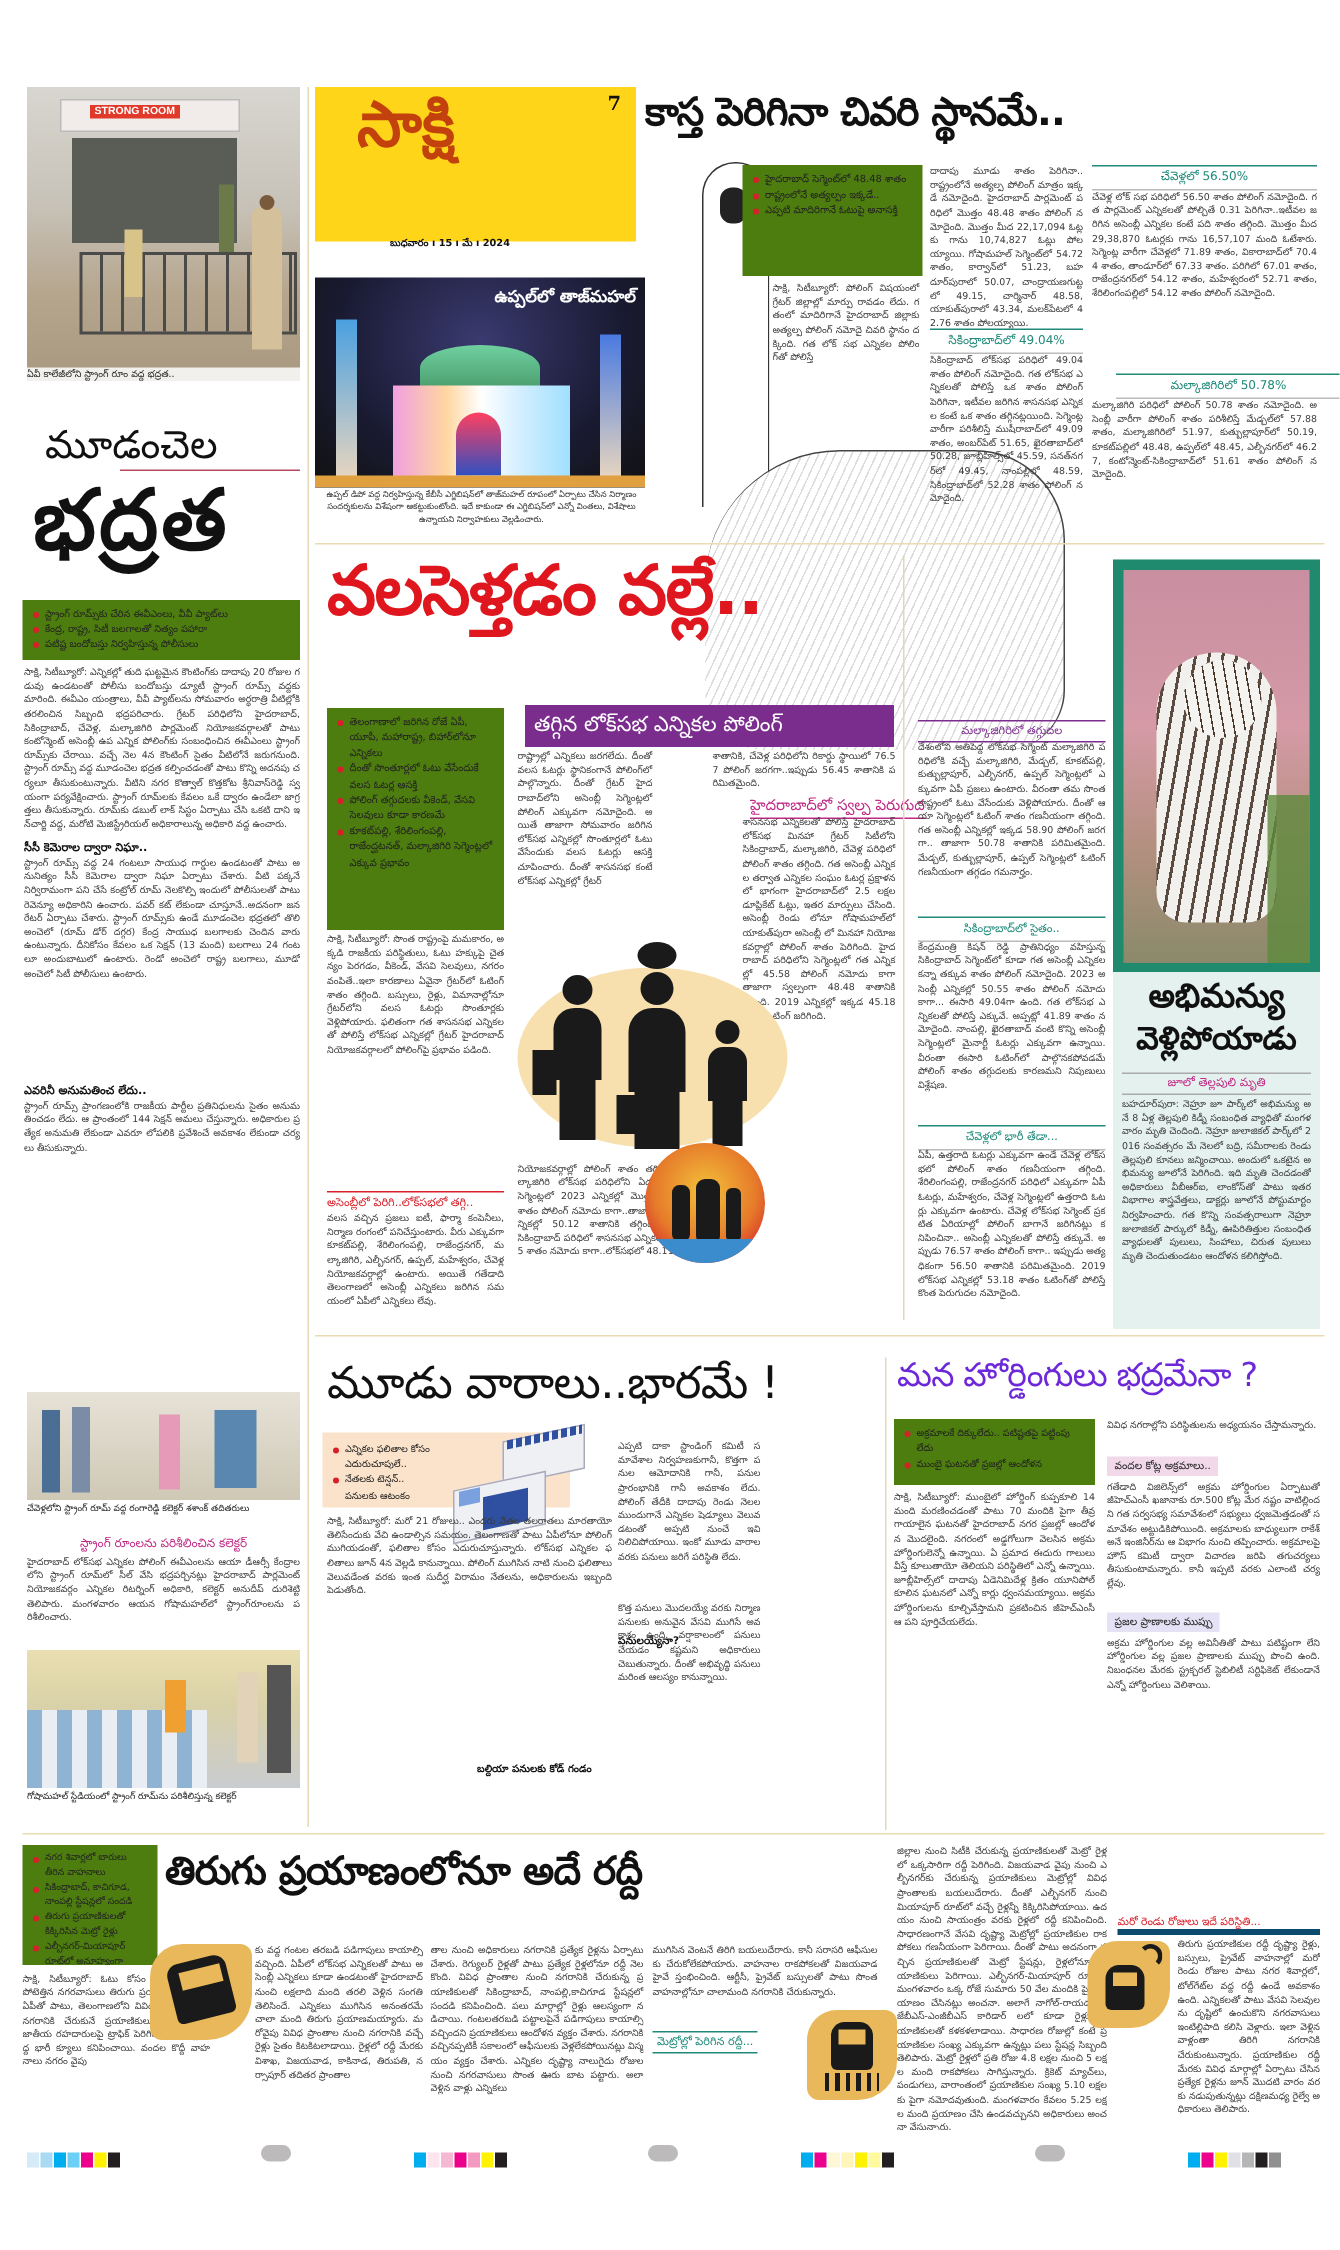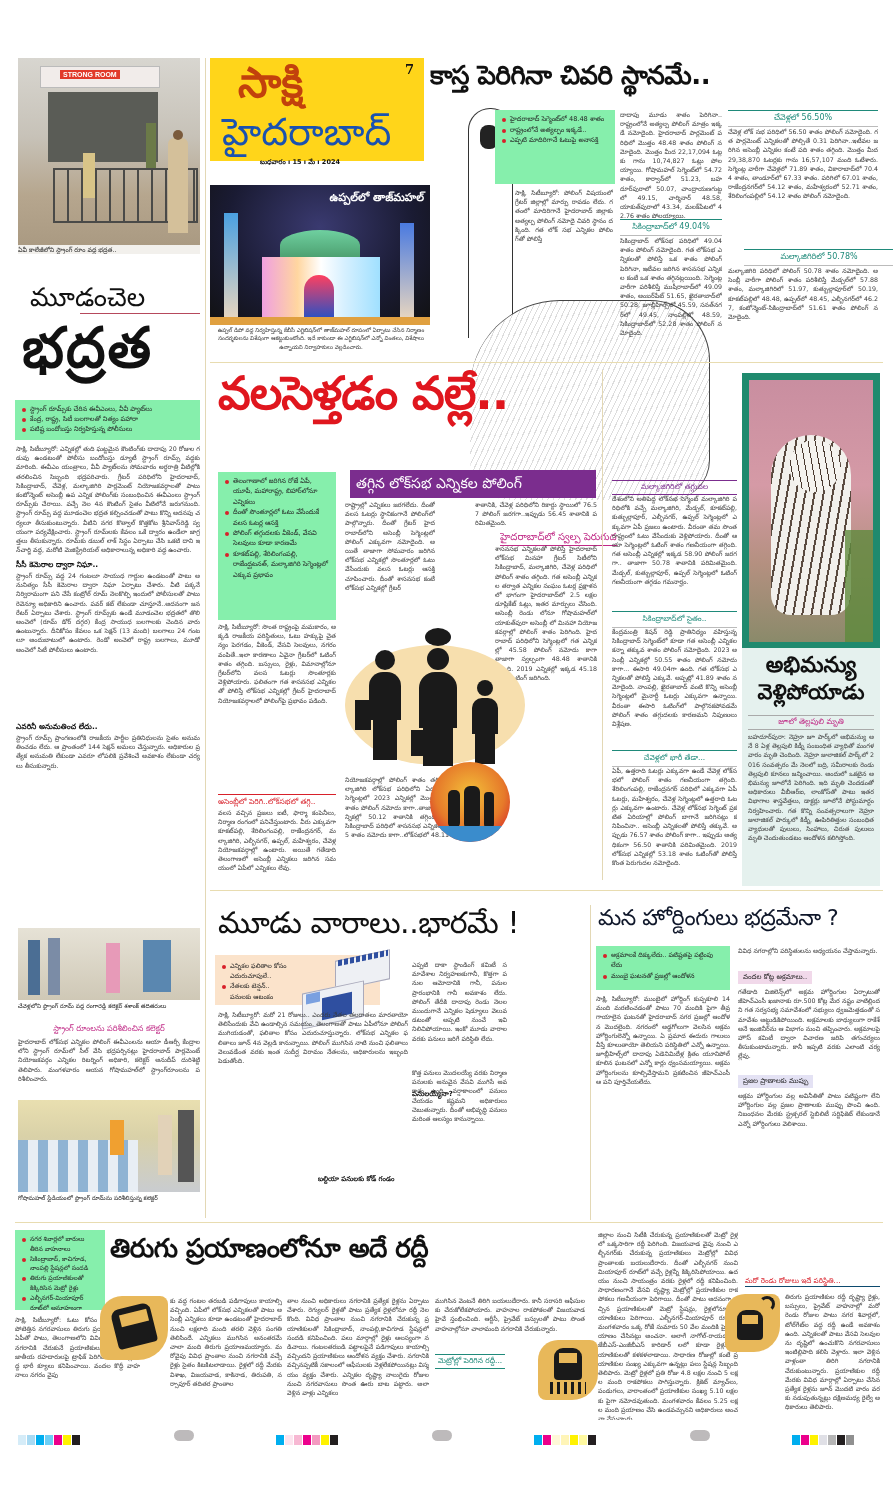--- a/index.html
+++ b/index.html
@@ -1,20 +1,20 @@
 <!DOCTYPE html>
 <html><head>
 <meta charset="utf-8">
 <style>
 *{box-sizing:border-box;margin:0;padding:0}
 html,body{width:893px;height:1500px;background:#fff;overflow:hidden}
 body{position:relative;font-family:"DejaVu Sans",sans-serif;color:#222}
 .abs{position:absolute}
 .txt{font-size:6.3px;line-height:9.2px;color:#3a3a3a;text-align:justify;overflow:hidden;word-break:break-all}
-.bul{background:#86efac;padding:4px 6px;font-size:7.2px;line-height:11px;color:#222;overflow:hidden}
+.bul{background:#4d7c0f;padding:4px 6px;font-size:7.2px;line-height:11px;color:#222;overflow:hidden}
 .bul div{position:relative;padding-left:9px}
 .bul div:before{content:"";position:absolute;left:1px;top:4px;width:4px;height:4px;border-radius:50%;background:#d8202a}
 .sub{font-size:8.5px;color:#1f8a7a;text-align:center;border-top:1.5px solid #1f8a7a;border-bottom:1px solid #bbb;padding:2px 0;background:#fff}
 .subpink{font-size:8.5px;color:#c02a86;text-align:center}
 .photo{overflow:hidden}
 .cap{font-size:6.5px;color:#222;background:#fff;line-height:9px;white-space:nowrap;overflow:hidden}
 .rule{background:#e8dcb0;height:2px}
 .vrule{background:#e9dfc1;width:2px}
 .swatch{display:inline-block;width:8px;height:10px;margin-right:1px}
 .pill{display:inline-block;width:20px;height:11px;border-radius:6px;background:#bdbabb}
@@ -62,21 +62,20 @@
   <div class="abs" style="left:92px;top:20px;width:14px;height:35px;background:#f0a030"></div>
   <div class="abs" style="left:140px;top:15px;width:14px;height:60px;background:#e2d2b8"></div>
   <div class="abs" style="left:160px;top:10px;width:16px;height:72px;background:#555"></div>
 </div>
 <div class="abs cap" style="left:18px;top:1193px;width:182px;font-size:6px">గోషామహల్ స్టేడియంలో స్ట్రాంగ్ రూమ్‌ను పరిశీలిస్తున్న కలెక్టర్</div>
 
 <div class="abs vrule" style="left:205px;top:58px;height:1160px;width:1px;background:#e3d8b5"></div>
 
 <div class="abs" style="left:210px;top:58px;width:214px;height:103px;background:#ffd51a">
   <div class="abs" style="left:28px;top:0px;font:bold 42px 'DejaVu Sans',sans-serif;color:#c2410c;white-space:nowrap">సాక్షి</div>
-  <div class="abs" style="left:12px;top:52px;font:38px 'DejaVu Sans',sans-serif;color:#1a52b0;white-space:nowrap">హైదరాబాద్</div>
   <div class="abs" style="left:195px;top:4px;font:bold 13px 'DejaVu Serif',serif;color:#111">7</div>
 </div>
 <div class="abs" style="left:260px;top:158px;font:bold 6.5px 'DejaVu Sans',sans-serif;color:#111">బుధవారం ı 15 ı మే ı 2024</div>
 
 <div class="abs photo" style="left:210px;top:185px;width:220px;height:140px;background:radial-gradient(ellipse at 50% 30%,#3a3a70 0%,#1a1b33 60%,#111 100%)">
   <div class="abs" style="right:6px;top:6px;font:bold 11px 'DejaVu Sans',sans-serif;color:#fff">ఉప్పల్‌లో తాజ్‌మహల్</div>
   <div class="abs" style="left:14px;top:28px;width:14px;height:105px;background:linear-gradient(180deg,#4aa0e0,#e6d5c0)"></div>
   <div class="abs" style="left:190px;top:38px;width:14px;height:95px;background:linear-gradient(180deg,#4a7ae0,#e6d5c0)"></div>
   <div class="abs" style="left:70px;top:45px;width:80px;height:30px;border-radius:50% 50% 0 0;background:linear-gradient(180deg,#6fd0a0,#4a9c6c)"></div>
   <div class="abs" style="left:52px;top:72px;width:118px;height:62px;background:linear-gradient(90deg,#f0a0e0,#ffd6a0 30%,#fff 50%,#d6f0ff 70%,#a0e0ff)"></div>
@@ -185,21 +184,21 @@
   <div class="abs" style="left:6px;top:38px;width:14px;height:10px;background:#7aa0e0;transform:skewY(-12deg)"></div>
 </div>
 <div class="abs txt" style="left:218px;top:1010px;width:190px;height:212px">సాక్షి, సిటీబ్యూరో: మరో 21 రోజులు.. ఎందరు నేతల తలరాతలు మారతాయో తెలిసేందుకు వేచి ఉండాల్సిన సమయం. తెలంగాణతో పాటు ఏపీలోనూ పోలింగ్ ముగియడంతో, ఫలితాల కోసం ఎదురుచూస్తున్నారు. లోక్‌సభ ఎన్నికల ఫలితాలు జూన్ 4న వెల్లడి కానున్నాయి. పోలింగ్ ముగిసిన నాటి నుంచి ఫలితాలు వెలువడేంత వరకు ఇంత సుదీర్ఘ విరామం నేతలను, అధికారులను ఇబ్బంది పెడుతోంది.</div>
 <div class="abs txt" style="left:412px;top:960px;width:95px;height:96px">ఎప్పటి దాకా స్టాండింగ్ కమిటీ సమావేశాల నిర్వహణకుగానీ, కొత్తగా పనుల ఆమోదానికి గానీ, పనుల ప్రారంభానికి గానీ అవకాశం లేదు. పోలింగ్ తేదీకి దాదాపు రెండు నెలల ముందుగానే ఎన్నికల షెడ్యూలు వెలువడటంతో అప్పటి నుంచే ఇవి నిలిచిపోయాయి. ఇంకో మూడు వారాల వరకు పనులు జరిగే పరిస్థితి లేదు.</div>
 <div class="abs" style="left:412px;top:1090px;font:bold 7px 'DejaVu Sans',sans-serif;color:#111">పనులయ్యేనా?</div>
 <div class="abs txt" style="left:412px;top:1068px;width:95px;height:110px">కొత్త పనులు మొదలయ్యే వరకు నిర్మాణ పనులకు అనువైన వేసవి ముగిసే అవకాశం ఉంది. వర్షాకాలంలో పనులు చేయడం కష్టమని అధికారులు చెబుతున్నారు. దీంతో అభివృద్ధి పనులు మరింత ఆలస్యం కానున్నాయి.</div>
 <div class="abs" style="left:318px;top:1175px;font:bold 6.8px 'DejaVu Sans',sans-serif;color:#111;white-space:nowrap">బల్దియా పనులకు కోడ్ గండం</div>
 
 <div class="abs vrule" style="left:590px;top:905px;height:315px;width:1px;background:#e3d8b5"></div>
 
-<div class="abs" style="left:598px;top:905px;font:22px 'DejaVu Sans',sans-serif;color:#0f172a;white-space:nowrap;letter-spacing:-0.5px">మన హోర్డింగులు భద్రమేనా ?</div>
+<div class="abs" style="left:598px;top:905px;font:22px 'DejaVu Sans',sans-serif;color:#6d28d9;white-space:nowrap;letter-spacing:-0.5px">మన హోర్డింగులు భద్రమేనా ?</div>
 <div class="abs bul" style="left:596px;top:946px;width:134px;height:44px;font-size:6.4px;line-height:10.3px">
   <div>అక్రమాలకే దిక్కులేదు.. పటిష్టతపై పట్టింపు లేదు</div>
   <div>ముంబై ఘటనతో ప్రజల్లో ఆందోళన</div>
 </div>
 <div class="abs txt" style="left:596px;top:994px;width:134px;height:226px">సాక్షి, సిటీబ్యూరో: ముంబైలో హోర్డింగ్ కుప్పకూలి 14 మంది మరణించడంతో పాటు 70 మందికి పైగా తీవ్రగాయాలైన ఘటనతో హైదరాబాద్ నగర ప్రజల్లో ఆందోళన మొదలైంది. నగరంలో అడ్డగోలుగా వెలసిన అక్రమ హోర్డింగులెన్నో ఉన్నాయి. ఏ ప్రమాద ఈదురు గాలులు వీస్తే కూలుతాయో తెలియని పరిస్థితిలో ఎన్నో ఉన్నాయి. జూబ్లీహిల్స్‌లో దాదాపు ఏడెనిమిదేళ్ల క్రితం యూనిపోల్ కూలిన ఘటనలో ఎన్నో కార్లు ధ్వంసమయ్యాయి. అక్రమ హోర్డింగులను కూల్చివేస్తామని ప్రకటించిన జీహెచ్‌ఎంసీ ఆ పని పూర్తిచేయలేదు.</div>
 <div class="abs txt" style="left:738px;top:946px;width:142px;height:20px">వివిధ నగరాల్లోని పరిస్థితులను అధ్యయనం చేస్తామన్నారు.</div>
 <div class="abs" style="left:738px;top:971px;background:#f1d9ea;font-size:7px;color:#222;padding:2px 5px">వందల కోట్ల అక్రమాలు..</div>
 <div class="abs txt" style="left:738px;top:987px;width:142px;height:80px">గతేడాది విజిలెన్స్‌లో అక్రమ హోర్డింగుల ఏర్పాటుతో జీహెచ్‌ఎంసీ ఖజానాకు రూ.500 కోట్ల మేర నష్టం వాటిల్లిందని గత సర్వసభ్య సమావేశంలో సభ్యులు ధ్వజమెత్తడంతో సమావేశం అట్టుడికిపోయింది. అక్రమాలకు బాధ్యులుగా రాకేశ్ అనే ఇంజినీర్‌ను ఆ విభాగం నుంచి తప్పించారు. అక్రమాలపై హౌస్ కమిటీ ద్వారా విచారణ జరిపి తగుచర్యలు తీసుకుంటామన్నారు. కానీ ఇప్పటి వరకు ఎలాంటి చర్యల్లేవు.</div>
 <div class="abs" style="left:738px;top:1075px;background:#e4e2f4;font-size:7px;color:#222;padding:2px 5px">ప్రజల ప్రాణాలకు ముప్పు</div>
 <div class="abs txt" style="left:738px;top:1091px;width:142px;height:128px">అక్రమ హోర్డింగుల వల్ల అవినీతితో పాటు పటిష్టంగా లేని హోర్డింగుల వల్ల ప్రజల ప్రాణాలకు ముప్పు పొంచి ఉంది. నిబంధనల మేరకు స్ట్రక్చరల్ స్టెబిలిటీ సర్టిఫికెట్ లేకుండానే ఎన్నో హోర్డింగులు వెలిశాయి.</div>
@@ -223,21 +222,21 @@
 <div class="abs txt" style="left:287px;top:1296px;width:142px;height:125px">తాల నుంచి అధికారులు నగరానికి ప్రత్యేక రైళ్లను ఏర్పాటు చేశారు. రెగ్యులర్ రైళ్లతో పాటు ప్రత్యేక రైళ్లలోనూ రద్దీ నెలకొంది. వివిధ ప్రాంతాల నుంచి నగరానికి చేరుకున్న ప్రయాణికులతో సికింద్రాబాద్, నాంపల్లి,కాచిగూడ స్టేషన్లలో సందడి కనిపించింది. పలు మార్గాల్లో రైళ్లు ఆలస్యంగా నడిచాయి. గంటలతరబడి పట్టాలపైనే పడిగాపులు కాయాల్సి వచ్చిందని ప్రయాణికులు ఆందోళన వ్యక్తం చేశారు. నగరానికి వచ్చినప్పటికీ సకాలంలో ఆఫీసులకు వెళ్లలేకపోయినట్లు విస్మయం వ్యక్తం చేశారు. ఎన్నికల దృష్ట్యా నాలుగైదు రోజుల నుంచి నగరవాసులు సొంత ఊరు బాట పట్టారు. అలా వెళ్లిన వాళ్లు ఎన్నికలు</div>
 <div class="abs txt" style="left:435px;top:1296px;width:150px;height:55px">ముగిసిన వెంటనే తిరిగి బయలుదేరారు. కానీ సరాసరి ఆఫీసులకు చేరుకోలేకపోయారు. వాహనాల రాకపోకలతో విజయవాడ హైవే స్తంభించింది. ఆర్టీసీ, ప్రైవేట్ బస్సులతో పాటు సొంత వాహనాల్లోనూ చాలామంది నగరానికి చేరుకున్నారు.</div>
 <div class="abs" style="left:435px;top:1354px;font-size:7.5px;color:#1f8a7a;border-top:1.5px solid #1f8a7a;border-bottom:1px solid #1f8a7a;padding:1px 3px;white-space:nowrap">మెట్రోల్లో పెరిగిన రద్దీ...</div>
 <div class="abs" style="left:538px;top:1340px;width:60px;height:60px;border-radius:20px 8px 26px 8px;background:#e8b85a">
   <div class="abs" style="left:16px;top:8px;width:28px;height:32px;border-radius:9px 9px 4px 4px;background:#1a1a1a"></div>
   <div class="abs" style="left:21px;top:13px;width:18px;height:10px;background:#e8b85a"></div>
   <div class="abs" style="left:12px;top:42px;width:36px;height:12px;background:repeating-linear-gradient(90deg,#1a1a1a 0 3px,transparent 3px 7px)"></div>
 </div>
 <div class="abs txt" style="left:598px;top:1230px;width:140px;height:190px">జిల్లాల నుంచి సిటీకి చేరుకున్న ప్రయాణికులతో మెట్రో రైళ్లలో ఒక్కసారిగా రద్దీ పెరిగింది. విజయవాడ వైపు నుంచి ఎల్బీనగర్‌కు చేరుకున్న ప్రయాణికులు మెట్రోల్లో వివిధ ప్రాంతాలకు బయలుదేరారు. దీంతో ఎల్బీనగర్ నుంచి మియాపూర్ రూట్‌లో వచ్చే రైళ్లన్నీ కిక్కిరిసిపోయాయి. ఉదయం నుంచి సాయంత్రం వరకు రైళ్లలో రద్దీ కనిపించింది. సాధారణంగానే వేసవి దృష్ట్యా మెట్రోల్లో ప్రయాణికుల రాకపోకలు గణనీయంగా పెరిగాయి. దీంతో పాటు అదనంగా వచ్చిన ప్రయాణికులతో మెట్రో స్టేషన్లు, రైళ్లలోనూ ప్రయాణికులు పెరిగాయి. ఎల్బీనగర్-మియాపూర్ రూట్‌లో మంగళవారం ఒక్క రోజే సుమారు 50 వేల మందికి పైగా ప్రయాణం చేసినట్లు అంచనా. అలాగే నాగోల్-రాయదుర్గం, జేబీఎస్-ఎంజీబీఎస్ కారిడార్ లలో కూడా రైళ్లు ప్రయాణికులతో కళకళలాడాయి. సాధారణ రోజుల్లో కంటే ప్రయాణికుల సంఖ్య ఎక్కువగా ఉన్నట్లు పలు స్టేషన్ల సిబ్బంది తెలిపారు. మెట్రో రైళ్లలో ప్రతి రోజు 4.8 లక్షల నుంచి 5 లక్షల మంది రాకపోకలు సాగిస్తున్నారు. క్రికెట్ మ్యాచ్‌లు, పండుగలు, వారాంతంలో ప్రయాణికుల సంఖ్య 5.10 లక్షలకు పైగా నమోదవుతుంది. మంగళవారం కేవలం 5.25 లక్షల మంది ప్రయాణం చేసి ఉండవచ్చునని అధికారులు అంచనా వేస్తున్నారు.</div>
 <div class="abs txt" style="left:745px;top:1230px;width:135px;height:42px"></div>
-<div class="abs" style="left:745px;top:1276px;width:135px;font-size:7.2px;color:#d8202a;border-bottom:1px solid #0c4a6e;white-space:nowrap;overflow:hidden">మరో రెండు రోజులు ఇదే పరిస్థితి...</div>
+<div class="abs" style="left:745px;top:1276px;width:135px;font-size:7.2px;color:#d8202a;border-bottom:4px solid #0c4a6e;white-space:nowrap;overflow:hidden">మరో రెండు రోజులు ఇదే పరిస్థితి...</div>
 <div class="abs" style="left:725px;top:1294px;width:55px;height:58px;border-radius:20px 8px 26px 8px;background:#e8b85a">
   <div class="abs" style="left:12px;top:16px;width:26px;height:30px;border-radius:9px 9px 4px 4px;background:#1a1a1a"></div>
   <div class="abs" style="left:17px;top:21px;width:16px;height:9px;background:#e8b85a"></div>
   <div class="abs" style="left:34px;top:2px;width:16px;height:16px;border:3px solid #1a1a1a;border-left-color:transparent;border-bottom-color:transparent;border-radius:50%"></div>
 </div>
 <div class="abs txt" style="left:785px;top:1292px;width:95px;height:130px">తిరుగు ప్రయాణికుల రద్దీ దృష్ట్యా రైళ్లు, బస్సులు, ప్రైవేట్ వాహనాల్లో మరో రెండు రోజుల పాటు నగర శివార్లలో, టోల్‌గేట్‌ల వద్ద రద్దీ ఉండే అవకాశం ఉంది. ఎన్నికలతో పాటు వేసవి సెలవులను దృష్టిలో ఉంచుకొని నగరవాసులు ఇంటిల్లిపాది కలిసి వెళ్లారు. ఇలా వెళ్లిన వాళ్లంతా తిరిగి నగరానికి చేరుకుంటున్నారు. ప్రయాణికుల రద్దీ మేరకు వివిధ మార్గాల్లో ఏర్పాటు చేసిన ప్రత్యేక రైళ్లను జూన్ మొదటి వారం వరకు నడుపుతున్నట్లు దక్షిణమధ్య రైల్వే అధికారులు తెలిపారు.</div>
 
 <div class="abs" style="left:18px;top:1430px;white-space:nowrap">
   <span class="swatch" style="background:#d5ecf8"></span><span class="swatch" style="background:#a8daf3"></span><span class="swatch" style="background:#00aeef"></span><span class="swatch" style="background:#6ccff6"></span><span class="swatch" style="background:#ec008c"></span><span class="swatch" style="background:#fff200"></span><span class="swatch" style="background:#231f20"></span>
 </div>

